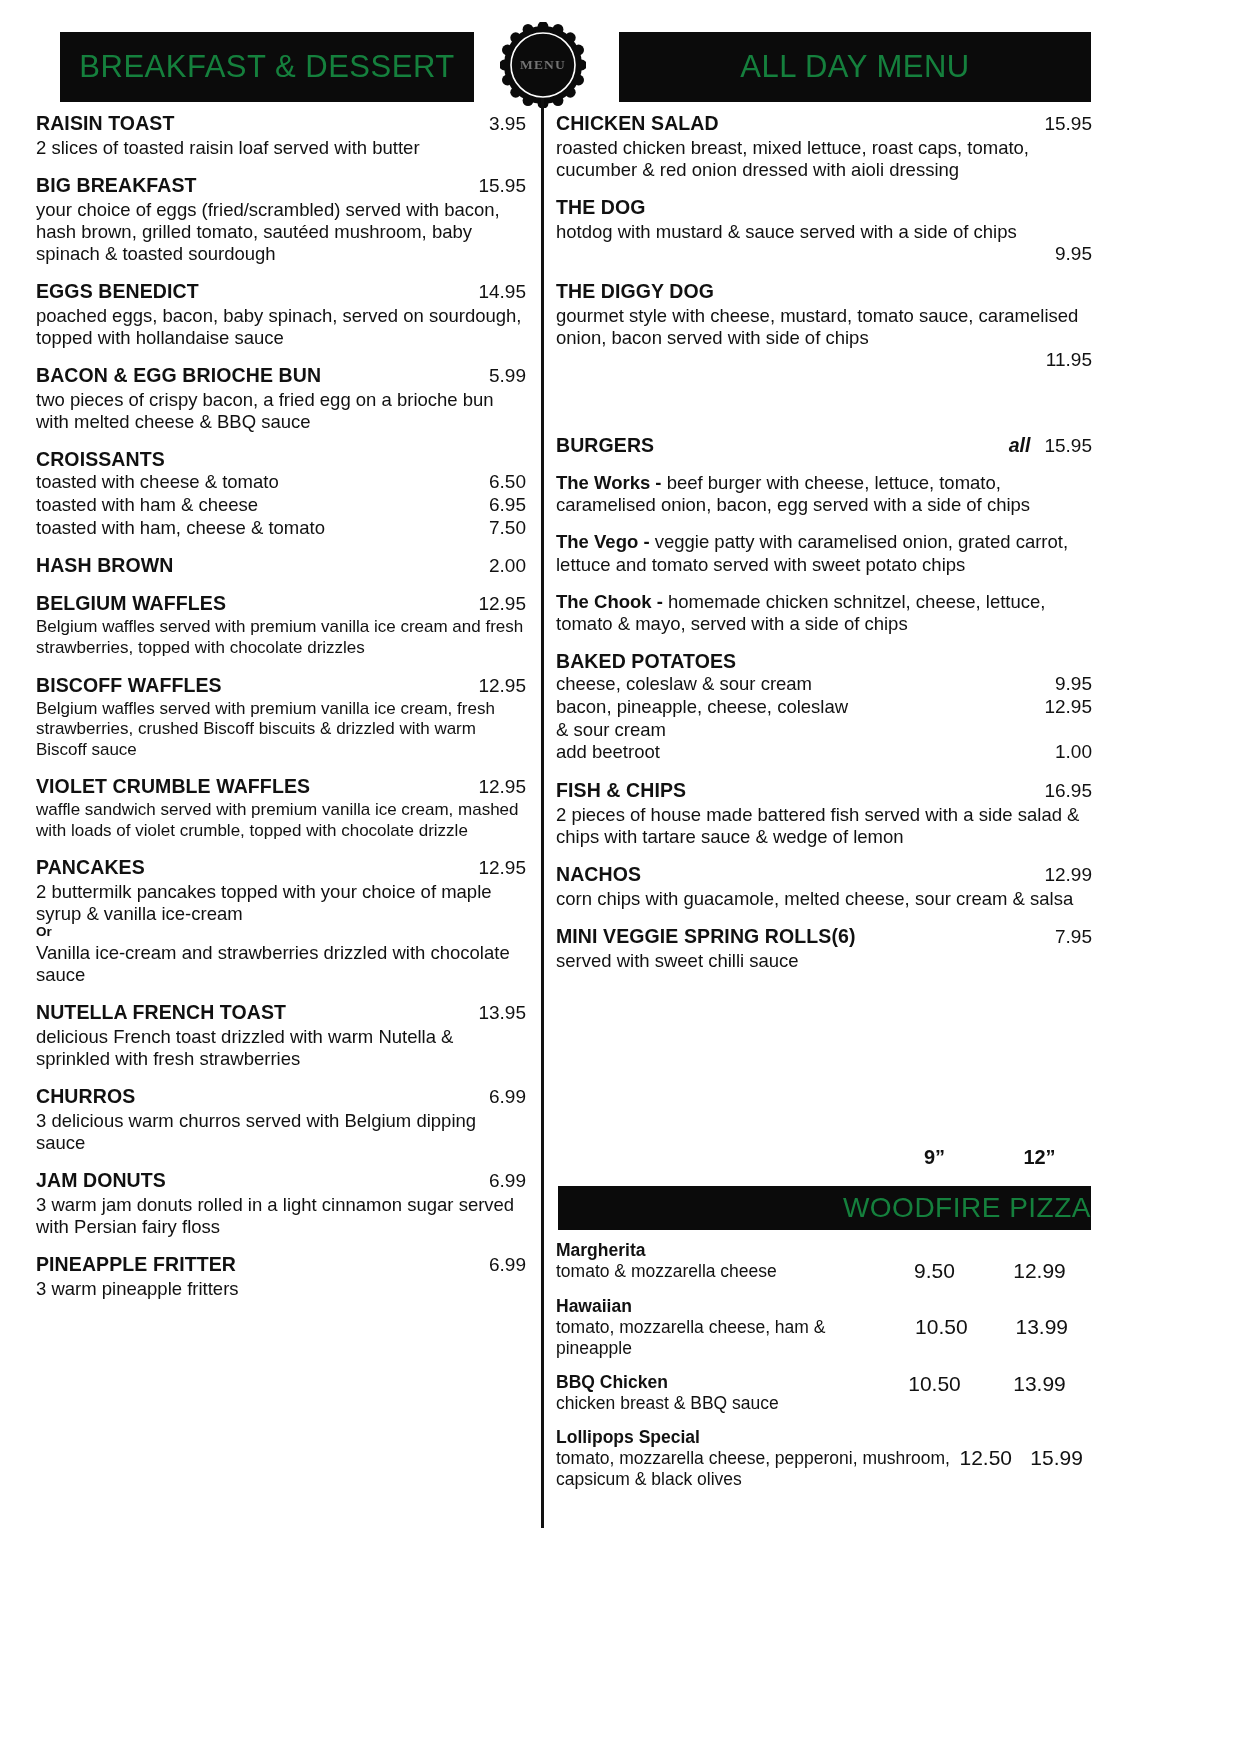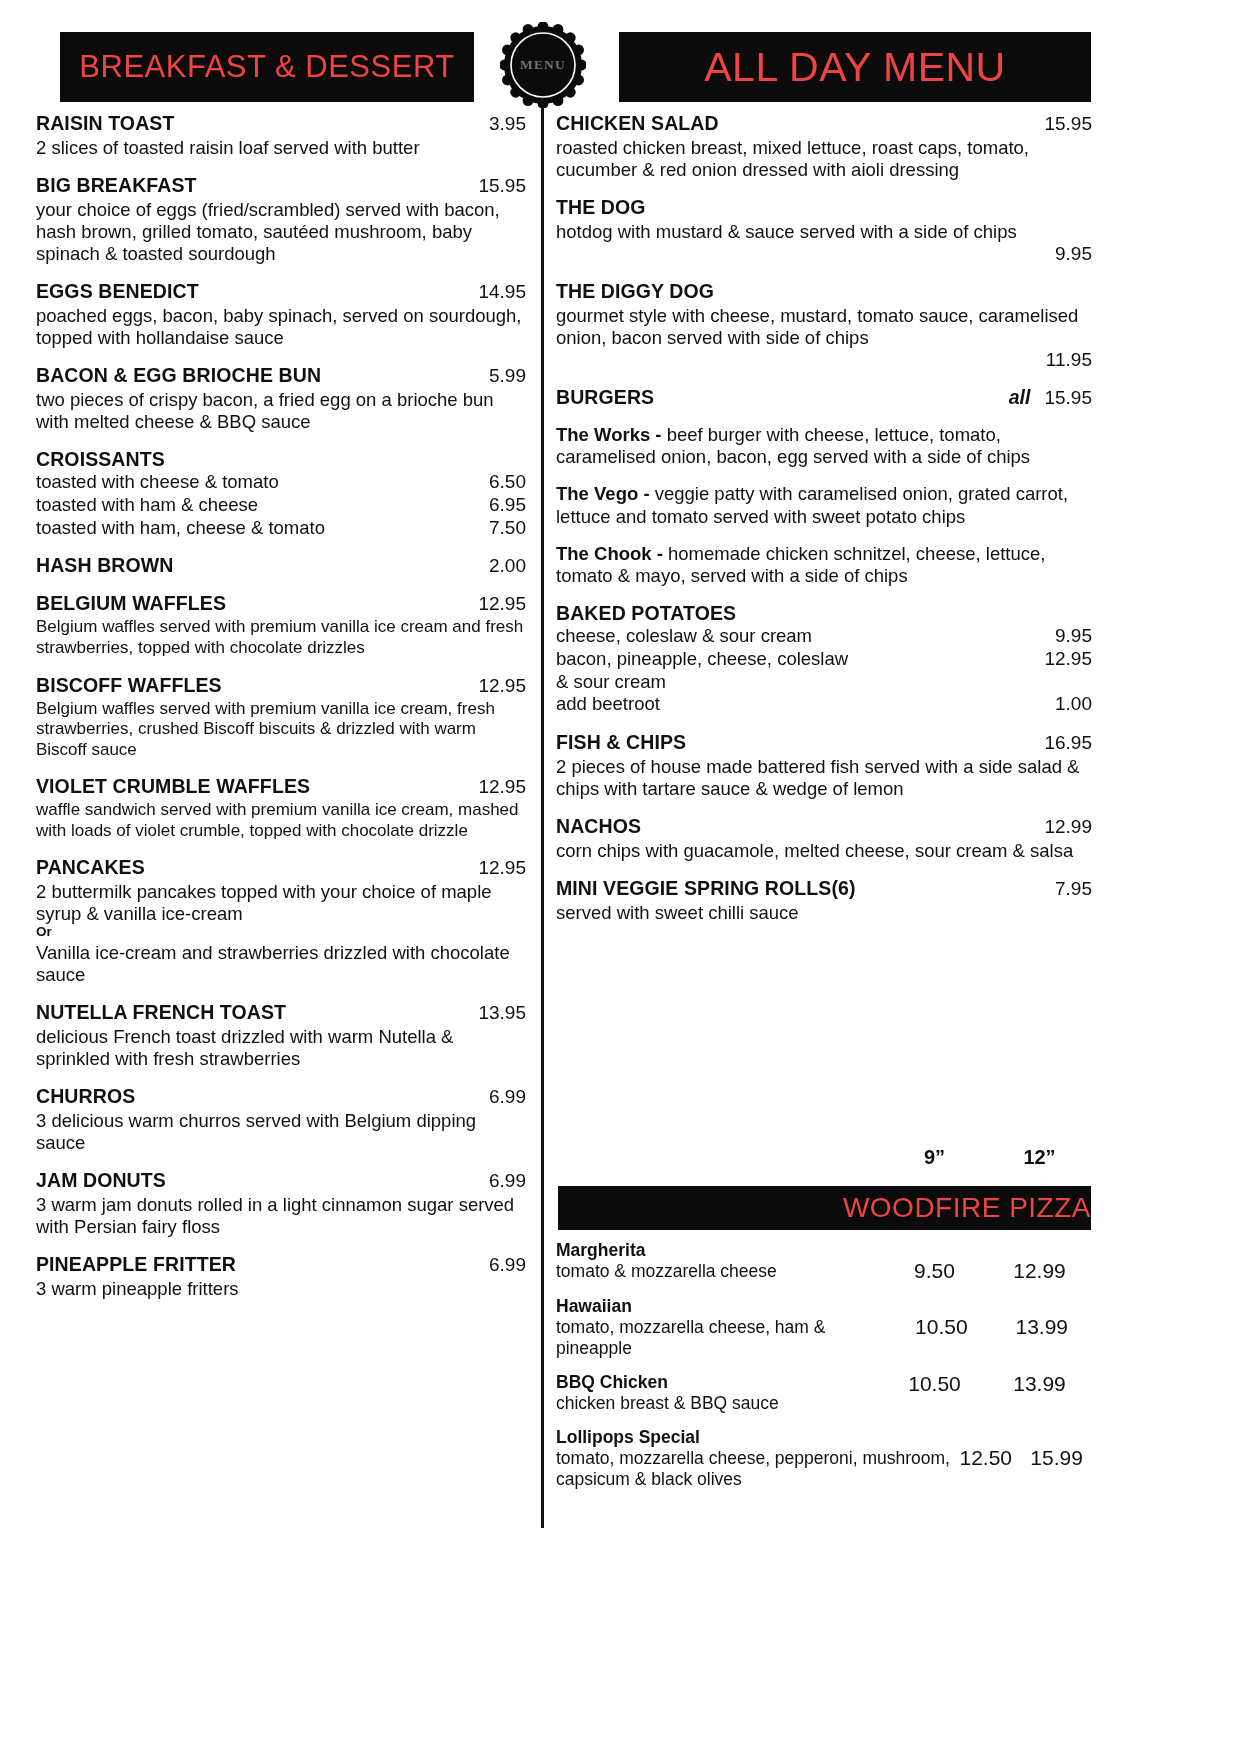--- a/index.html
+++ b/index.html
@@ -13,34 +13,34 @@
   #page {
     position: relative;
     width: 1240px; height: 1754px;
     background: #ffffff;
   }
 
   
   .bar {
     position: absolute;
     background: #0b0b0b;
-    color: #ef4444;
+    color: #15803d;
     display: flex;
     align-items: center;
     justify-content: center;
     letter-spacing: 0.5px;
     font-weight: 400;
   }
   #bar-left {
     left: 60px; top: 32px; width: 414px; height: 70px;
     font-size: 31px;
   }
   #bar-right {
     left: 619px; top: 32px; width: 472px; height: 70px;
-    font-size: 41px;
+    font-size: 31px;
   }
   #bar-pizza {
     left: 558px; top: 1186px; width: 533px; height: 44px;
     font-size: 28px;
     justify-content: flex-end;
   }
 
   
   #badge {
     position: absolute;
@@ -122,21 +122,21 @@
     margin-bottom: 15px;
   }
   .blurb b { font-weight: 700; }
 
   .price-right-only {
     display: flex; justify-content: flex-end;
     font-size: 19px;
   }
   .orline { font-weight: 700; font-size: 13.5px; line-height: 1.1; }
 
-  .allprice { display: flex; align-items: baseline; gap: 14px; }
+  .allprice { display: flex; align-items: baseline; gap: 14px; margin-top: 48px; }
   .allprice .allword { font-style: italic; font-weight: 700; font-size: 19.5px; }
 
   
   #pizza-head {
     position: absolute;
     left: 556px; top: 1146px; width: 536px;
     display: flex; justify-content: flex-end;
     font-weight: 700; font-size: 20px;
   }
   #pizza-head .h { width: 105px; text-align: center; }

